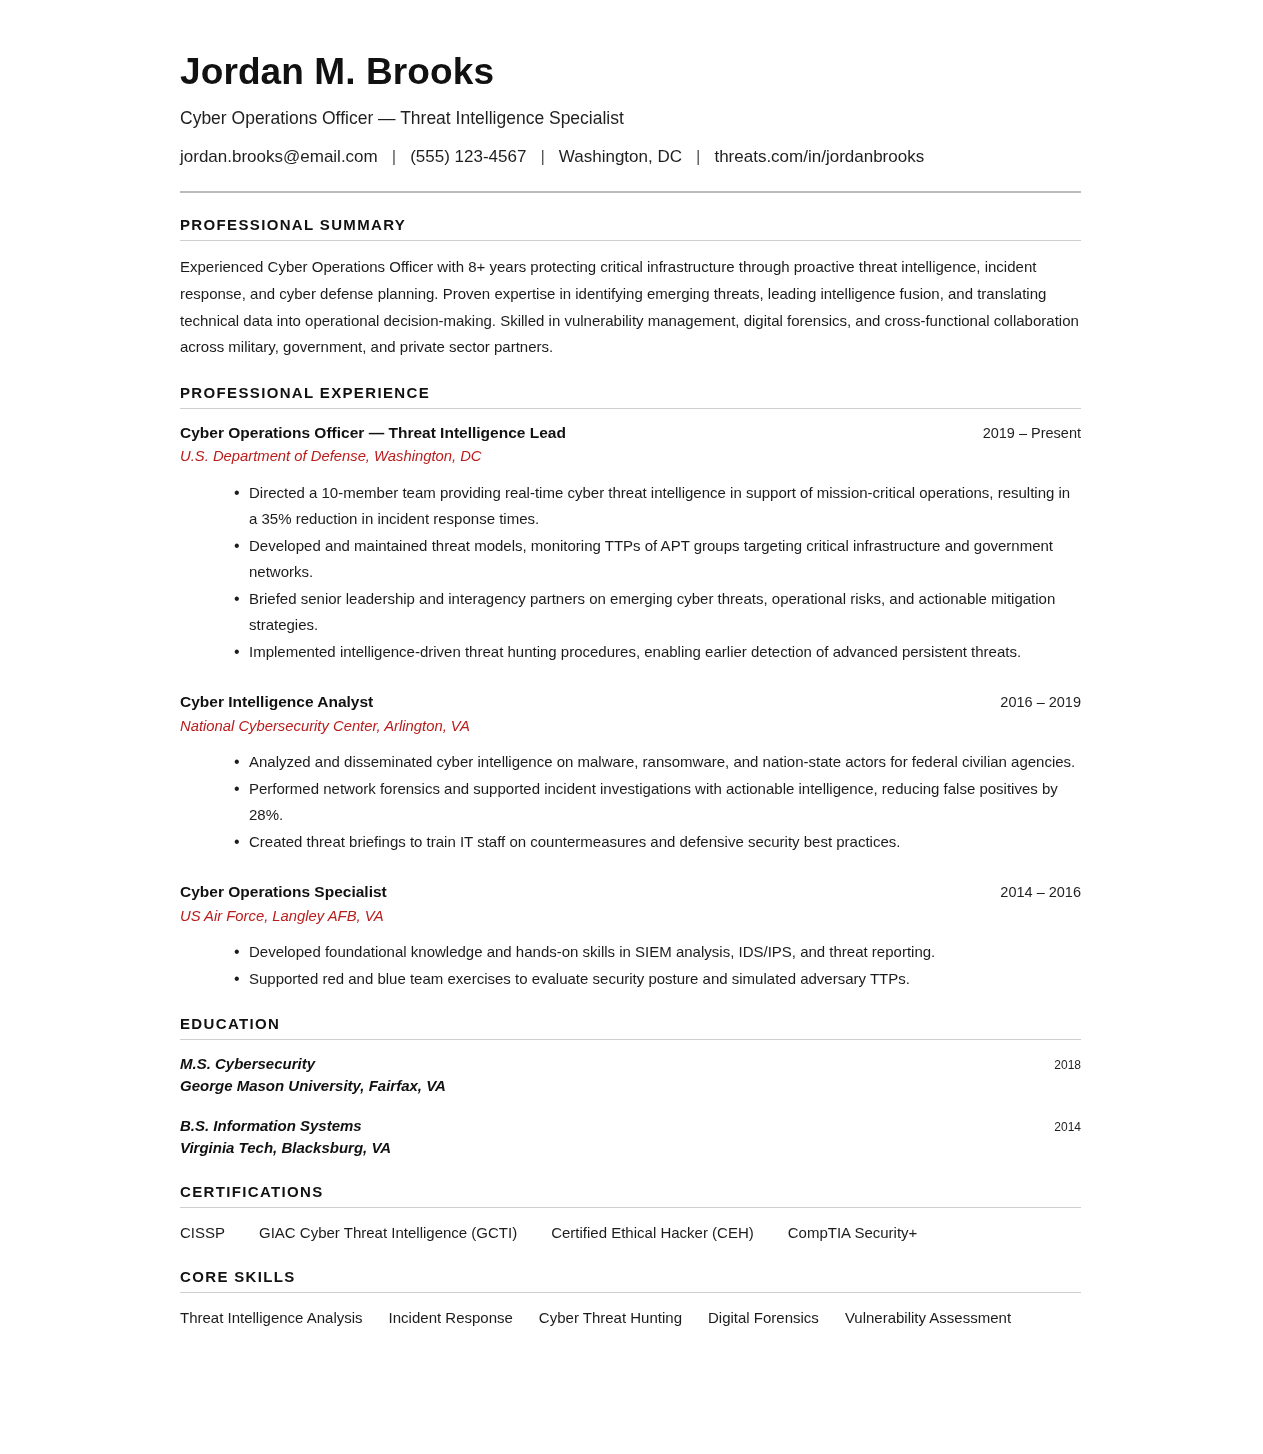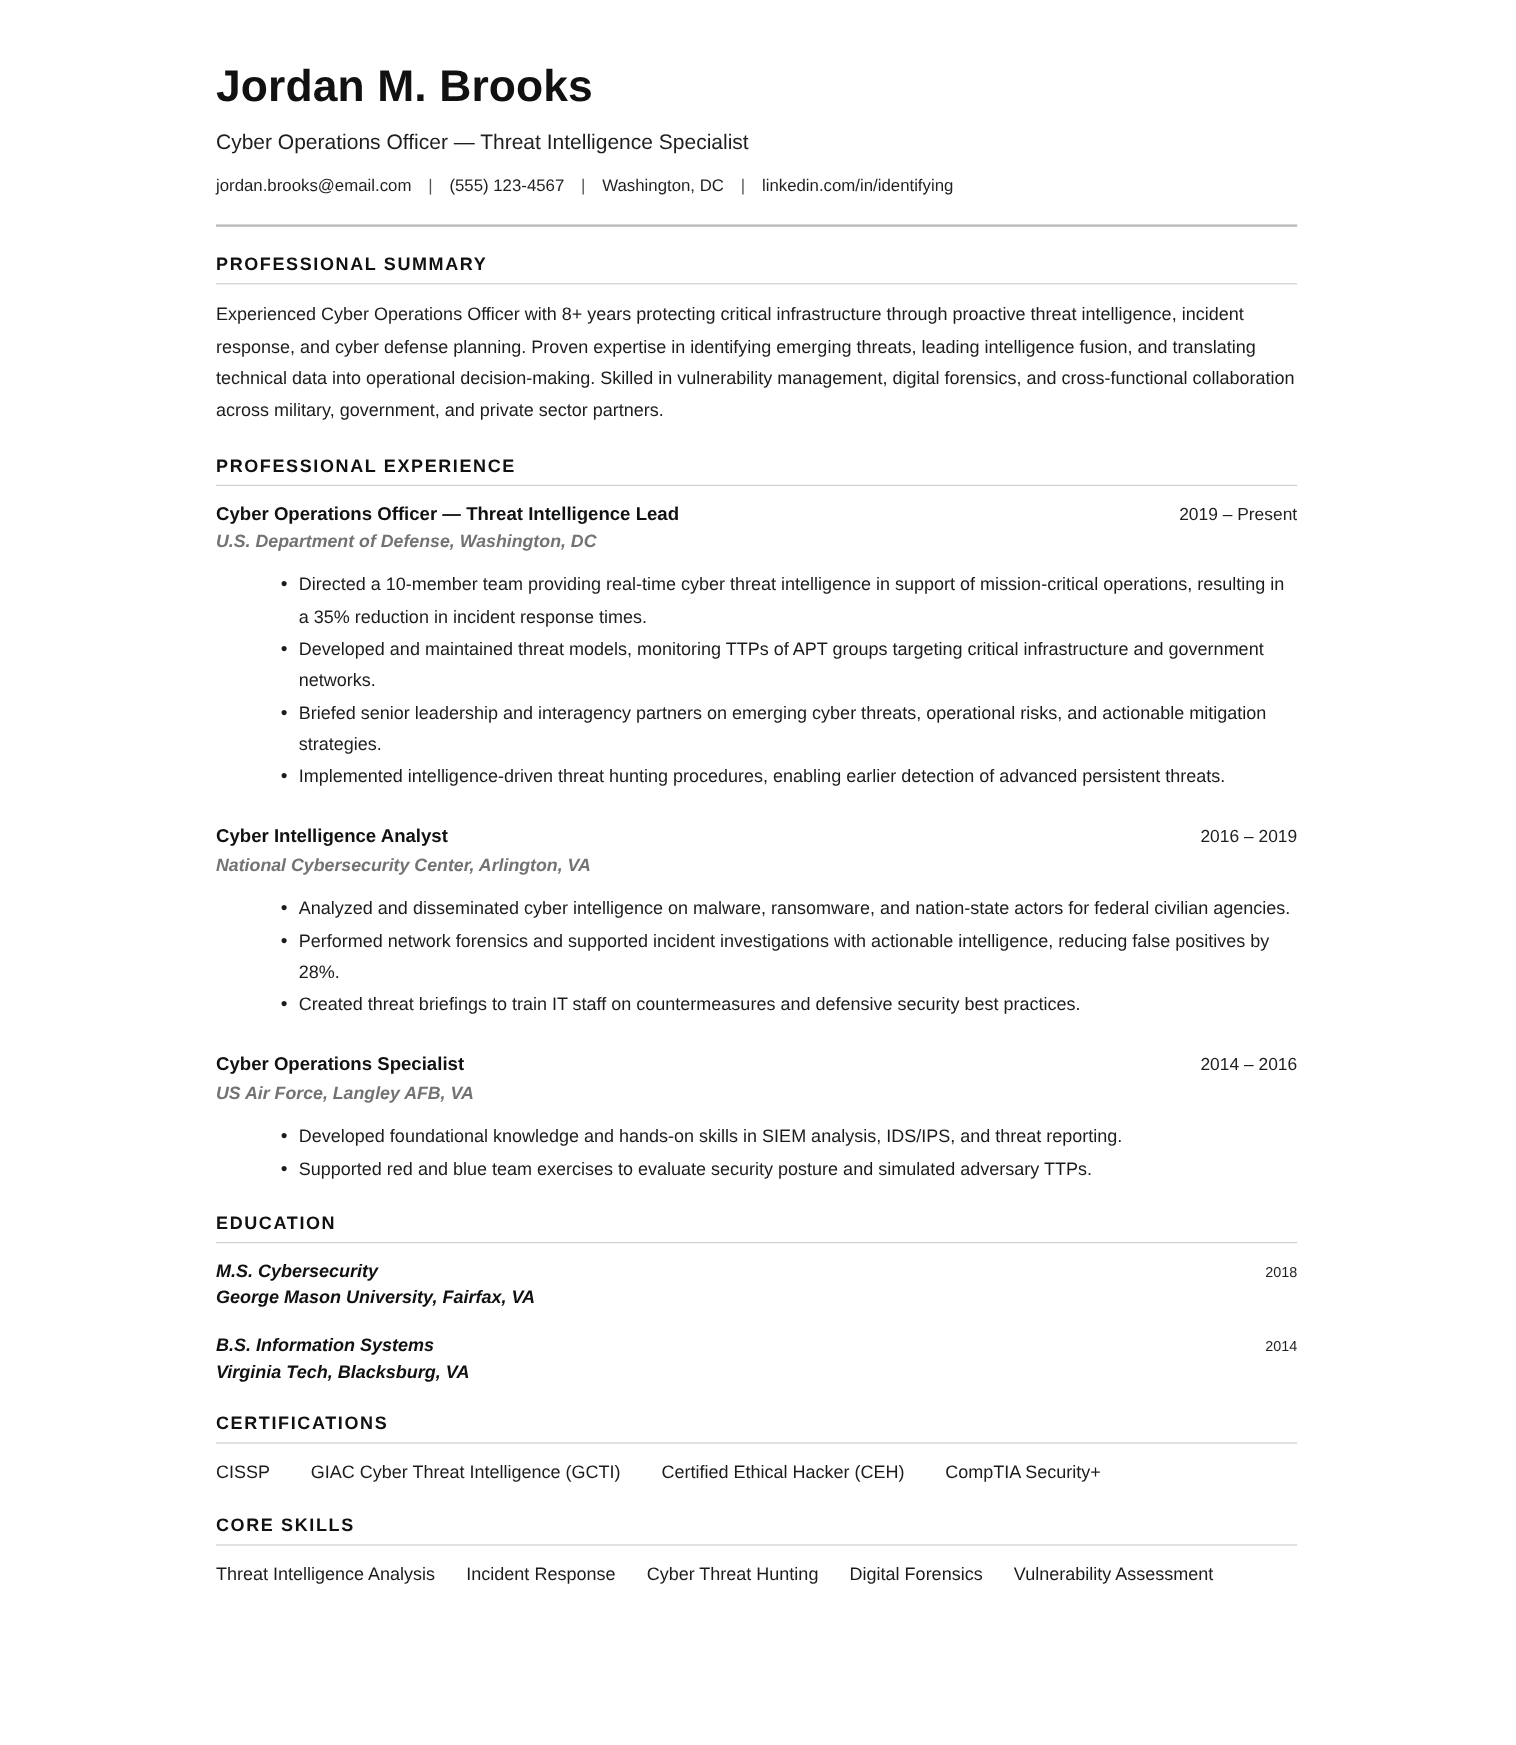--- a/index.html
+++ b/index.html
@@ -35,21 +35,21 @@
     color: #111111;
   }
   .headline {
     font-size: 17.5px;
     font-weight: 400;
     color: #1f1f1f;
     margin: 0 0 16px 0;
     line-height: 1.3;
   }
   .contact {
-    font-size: 14px;
+    font-size: 17px;
     color: #1f1f1f;
     line-height: 1.4;
     display: flex;
     flex-wrap: wrap;
     align-items: baseline;
   }
   .contact .sep {
     color: #555555;
     padding: 0 14px;
   }
@@ -98,23 +98,23 @@
   }
   .job-dates {
     font-size: 14.5px;
     font-weight: 400;
     color: #1f1f1f;
     white-space: nowrap;
     padding-left: 20px;
   }
   .job-org {
     font-size: 14.8px;
-    font-weight: 700;
+    font-weight: 400;
     font-style: italic;
-    color: #737373;
+    color: #b91c1c;
     line-height: 1.5;
     margin-top: 1px;
   }
   .bullets {
     margin: 12px 0 0 0;
     padding: 0 0 0 55px;
     list-style: none;
   }
   .bullets li {
     font-size: 15px;
@@ -184,21 +184,21 @@
     <div>
       <h1 class="name">Jordan M. Brooks</h1>
       <div class="headline">Cyber Operations Officer — Threat Intelligence Specialist</div>
       <div class="contact">
         <span>jordan.brooks@email.com</span>
         <span class="sep">|</span>
         <span>(555) 123-4567</span>
         <span class="sep">|</span>
         <span>Washington, DC</span>
         <span class="sep">|</span>
-        <span>linkedin.com/in/identifying</span>
+        <span>threats.com/in/jordanbrooks</span>
       </div>
       <hr class="header-rule">
     </div>
 
     <div class="section">
       <div class="section-title">PROFESSIONAL SUMMARY</div>
       <hr class="section-rule">
       <p class="summary">Experienced Cyber Operations Officer with 8+ years protecting critical infrastructure through proactive threat intelligence, incident response, and cyber defense planning. Proven expertise in identifying emerging threats, leading intelligence fusion, and translating technical data into operational decision-making. Skilled in vulnerability management, digital forensics, and cross-functional collaboration across military, government, and private sector partners.</p>
     </div>
 

